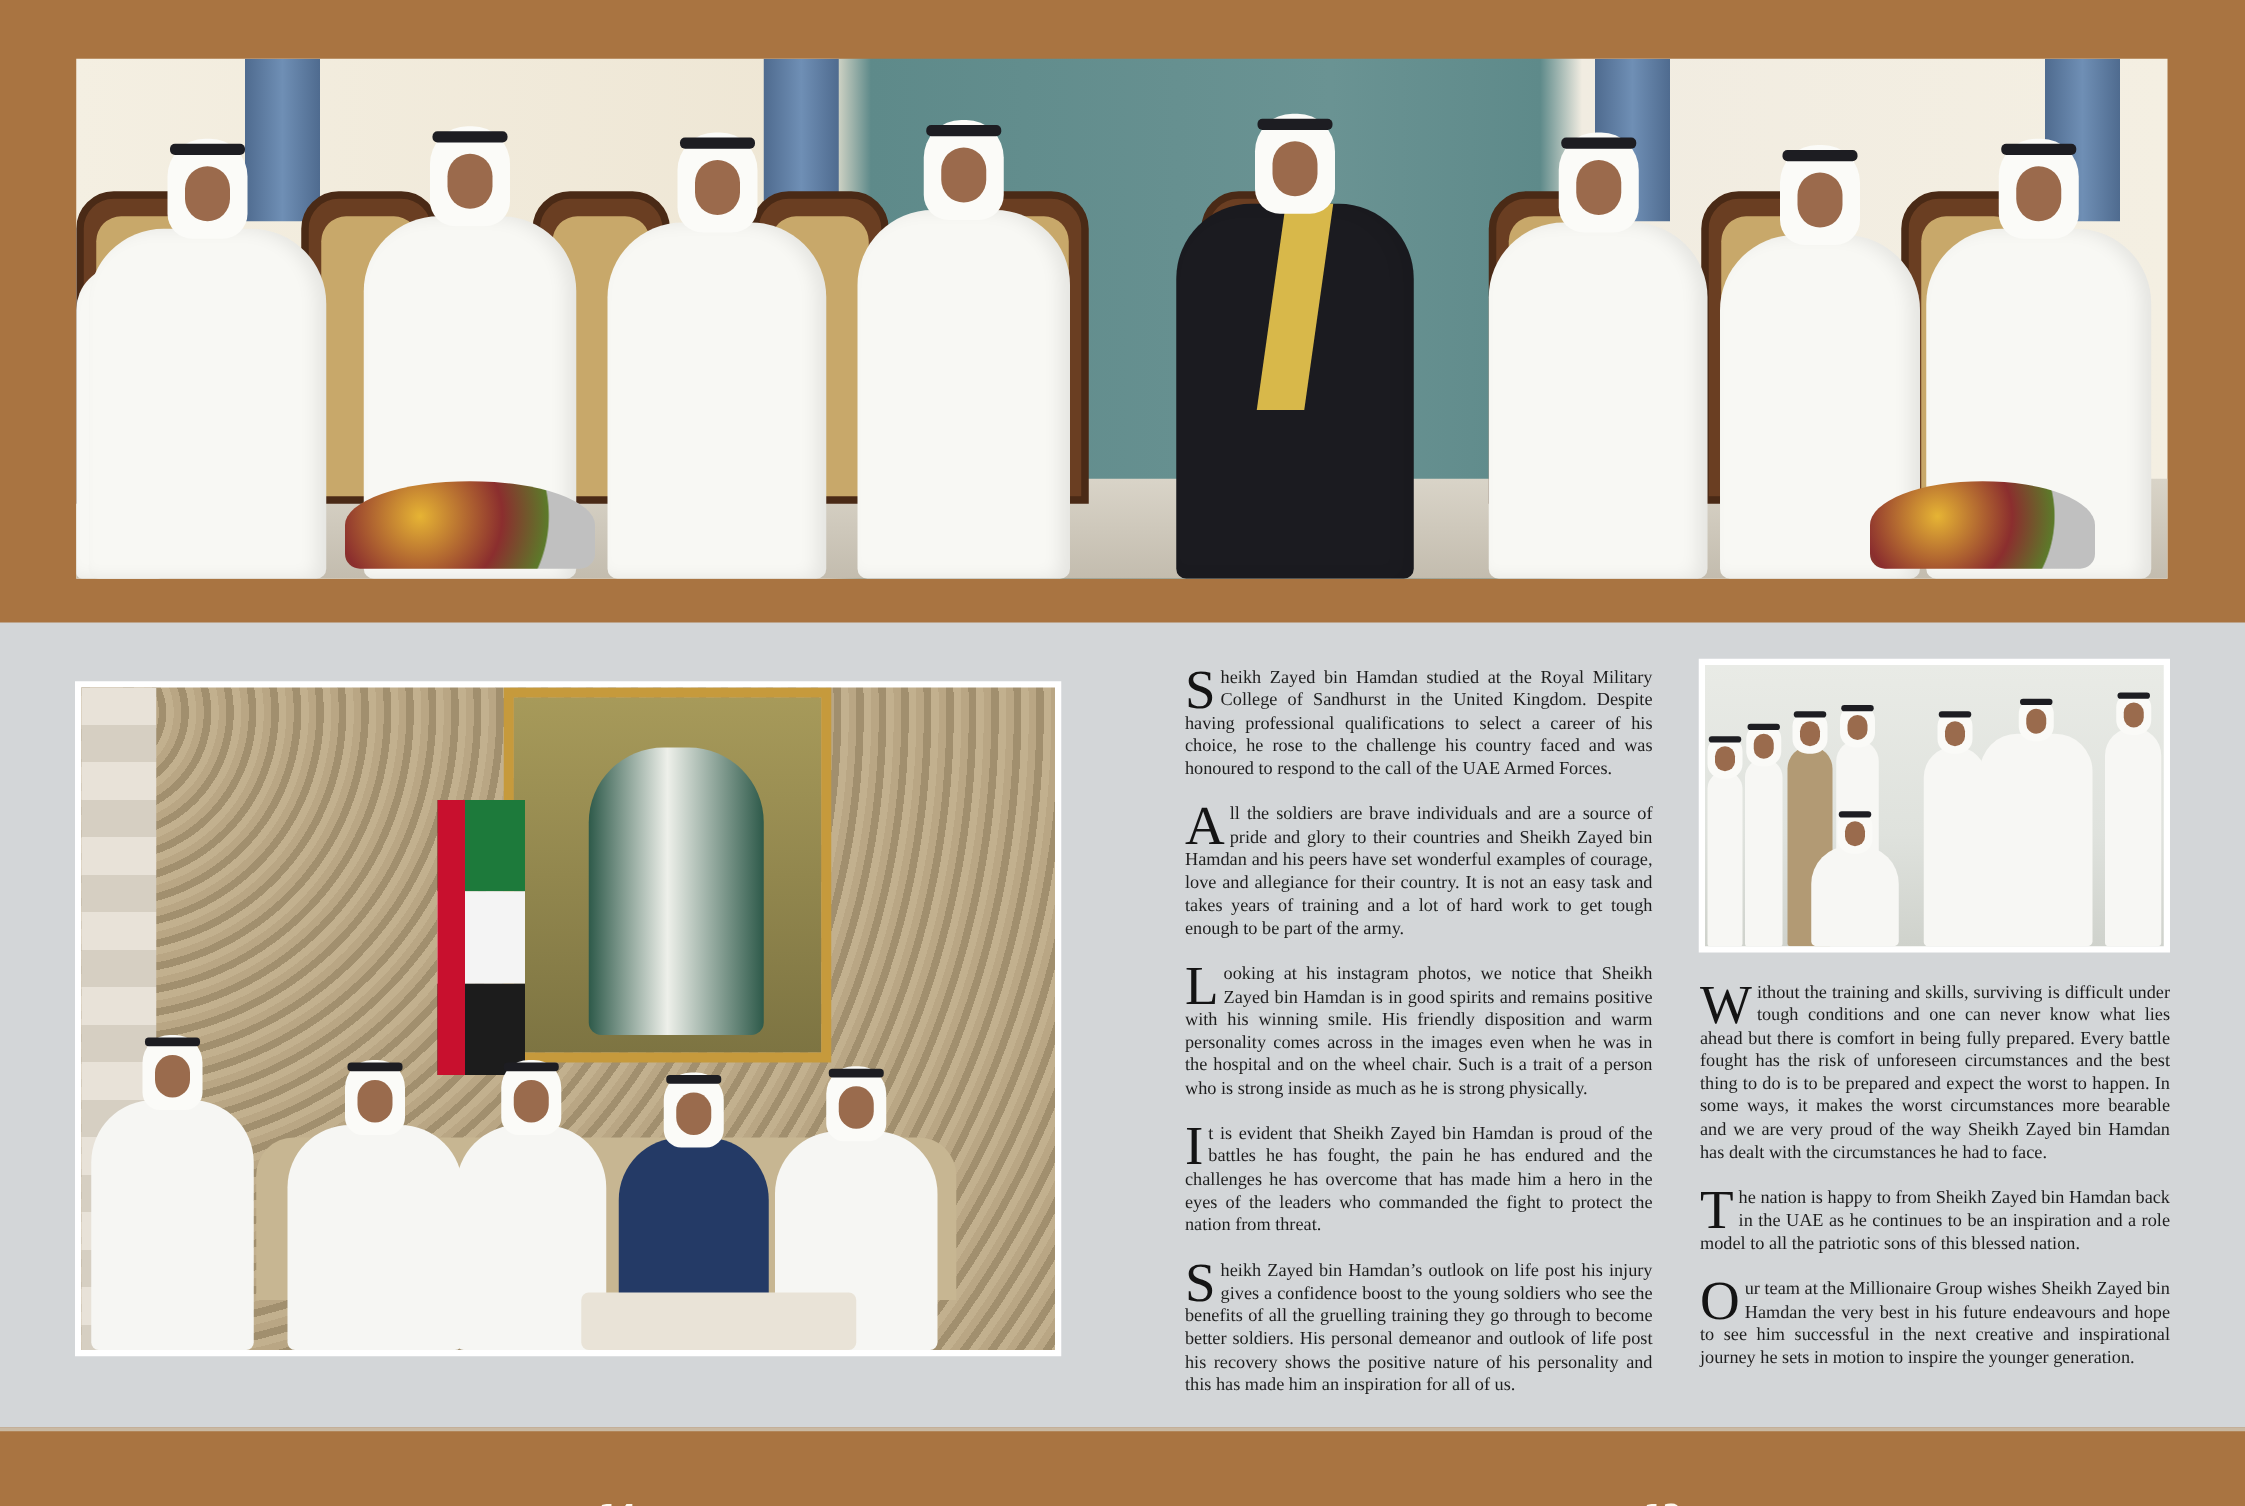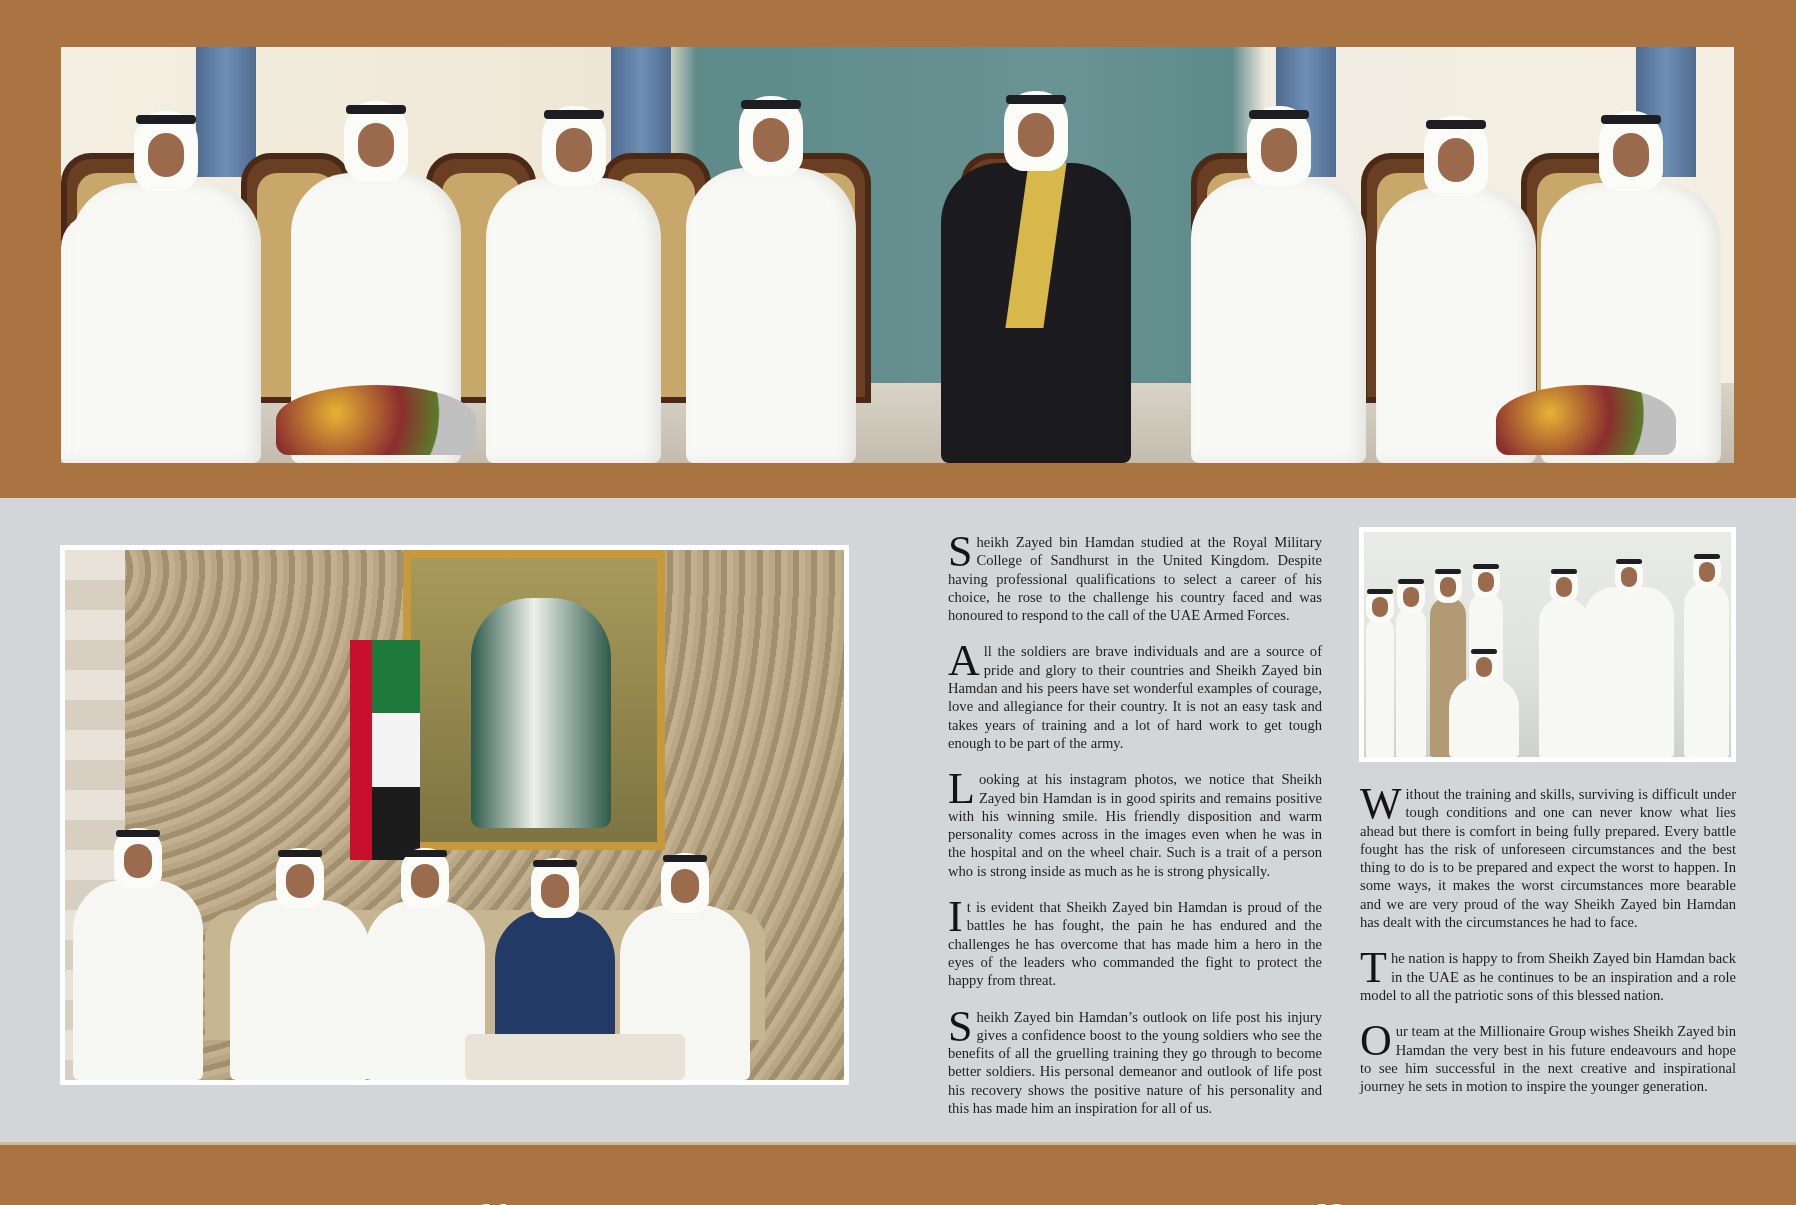--- a/index.html
+++ b/index.html
@@ -206,21 +206,21 @@
         <div class="face"></div>
         <div class="agal"></div>
       </div>
   </div>
 </div>
 
 <div class="col col1">
   <p><span class="dropcap">S</span><span>heikh Zayed bin Hamdan studied at the Royal Military College of Sandhurst in the United Kingdom. Despite having professional qualifications to select a career of his choice, he rose to the challenge his country faced and was honoured to respond to the call of the UAE Armed Forces.</span></p>
   <p><span class="dropcap">A</span><span>ll the soldiers are brave individuals and are a source of pride and glory to their countries and Sheikh Zayed bin Hamdan and his peers have set wonderful examples of courage, love and allegiance for their country. It is not an easy task and takes years of training and a lot of hard work to get tough enough to be part of the army.</span></p>
   <p><span class="dropcap">L</span><span>ooking at his instagram photos, we notice that Sheikh Zayed bin Hamdan is in good spirits and remains positive with his winning smile. His friendly disposition and warm personality comes across in the images even when he was in the hospital and on the wheel chair. Such is a trait of a person who is strong inside as much as he is strong physically.</span></p>
-  <p><span class="dropcap">I</span><span>t is evident that Sheikh Zayed bin Hamdan is proud of the battles he has fought, the pain he has endured and the challenges he has overcome that has made him a hero in the eyes of the leaders who commanded the fight to protect the happy from threat.</span></p>
+  <p><span class="dropcap">I</span><span>t is evident that Sheikh Zayed bin Hamdan is proud of the battles he has fought, the pain he has endured and the challenges he has overcome that has made him a hero in the eyes of the leaders who commanded the fight to protect the nation from threat.</span></p>
   <p><span class="dropcap">S</span><span>heikh Zayed bin Hamdan’s outlook on life post his injury gives a confidence boost to the young soldiers who see the benefits of all the gruelling training they go through to become better soldiers. His personal demeanor and outlook of life post his recovery shows the positive nature of his personality and this has made him an inspiration for all of us.</span></p>
 </div>
 
 <div class="col col2">
   <p><span class="dropcap">W</span><span>ithout the training and skills, surviving is difficult under tough conditions and one can never know what lies ahead but there is comfort in being fully prepared. Every battle fought has the risk of unforeseen circumstances and the best thing to do is to be prepared and expect the worst to happen. In some ways, it makes the worst circumstances more bearable and we are very proud of the way Sheikh Zayed bin Hamdan has dealt with the circumstances he had to face.</span></p>
   <p><span class="dropcap">T</span><span>he nation is happy to from Sheikh Zayed bin Hamdan back in the UAE as he continues to be an inspiration and a role model to all the patriotic sons of this blessed nation.</span></p>
   <p><span class="dropcap">O</span><span>ur team at the Millionaire Group wishes Sheikh Zayed bin Hamdan the very best in his future endeavours and hope to see him successful in the next creative and inspirational journey he sets in motion to inspire the younger generation.</span></p>
 </div>
 
 <div class="band-bottom"></div>

